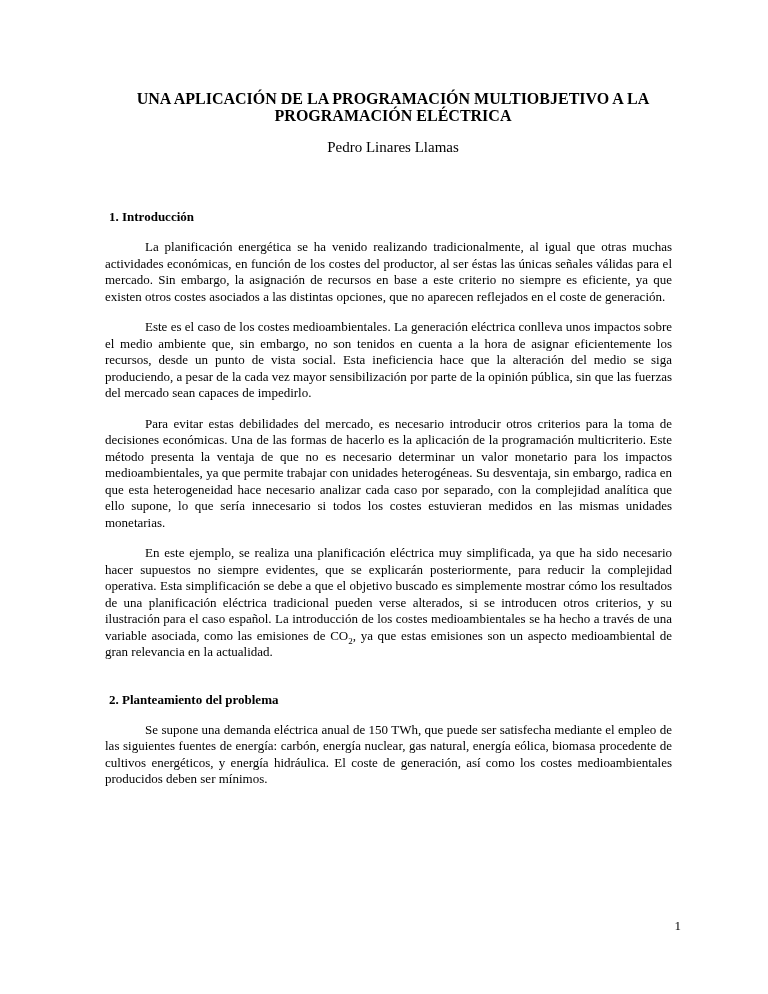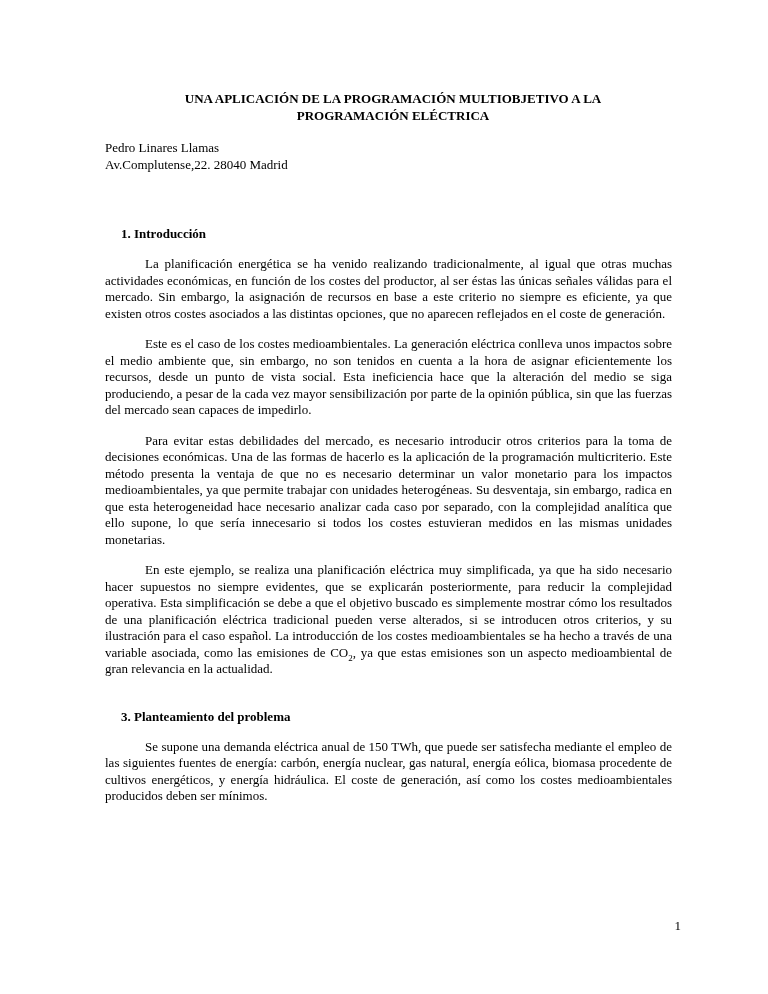--- a/index.html
+++ b/index.html
@@ -14,35 +14,36 @@
     margin: 0 auto;
     background: #ffffff;
     color: #000000;
     font-family: "Liberation Serif", "DejaVu Serif", serif;
     box-sizing: border-box;
     padding: 90px 87px 0 105px;
     overflow: hidden;
   }
   .title {
     margin: 0;
-    font-size: 13px;
+    font-size: 16px;
     font-weight: bold;
     text-align: center;
     line-height: 17px;
   }
   .author-block {
     margin-top: 15px;
-    font-size: 13px;
+    text-align: center;
+    font-size: 15px;
     line-height: 17px;
   }
   .author-block div {
     margin: 0;
   }
   .section-heading {
-    margin: 52px 0 0 16px;
+    margin: 52px 0 0 4px;
     font-size: 13px;
     font-weight: bold;
     line-height: 17px;
     font-family: Liberation Serif, serif;
   }
   .section-heading.second {
     margin-top: 30px;
   }
   .para {
     margin: 14px 9px 0 0;
@@ -68,33 +69,32 @@
 
 <div class="page">
 
   <h1 class="title">
     <span>UNA APLICACIÓN DE LA PROGRAMACIÓN MULTIOBJETIVO A LA</span><br>
     <span>PROGRAMACIÓN ELÉCTRICA</span>
   </h1>
 
   <div class="author-block">
     <div>Pedro Linares Llamas</div>
-    <div>Av.Complutense,22. 28040 Madrid</div>
   </div>
 
   <h2 class="section-heading">1. Introducción</h2>
 
   <p class="para">La planificación energética se ha venido realizando tradicionalmente, al igual que otras muchas actividades económicas, en función de los costes del productor, al ser éstas las únicas señales válidas para el mercado. Sin embargo, la asignación de recursos en base a este criterio no siempre es eficiente, ya que existen otros costes asociados a las distintas opciones, que no aparecen reflejados en el coste de generación.</p>
 
   <p class="para">Este es el caso de los costes medioambientales. La generación eléctrica conlleva unos impactos sobre el medio ambiente que, sin embargo, no son tenidos en cuenta a la hora de asignar eficientemente los recursos, desde un punto de vista social. Esta ineficiencia hace que la alteración del medio se siga produciendo, a pesar de la cada vez mayor sensibilización por parte de la opinión pública, sin que las fuerzas del mercado sean capaces de impedirlo.</p>
 
   <p class="para">Para evitar estas debilidades del mercado, es necesario introducir otros criterios para la toma de decisiones económicas. Una de las formas de hacerlo es la aplicación de la programación multicriterio. Este método presenta la ventaja de que no es necesario determinar un valor monetario para los impactos medioambientales, ya que permite trabajar con unidades heterogéneas. Su desventaja, sin embargo, radica en que esta heterogeneidad hace necesario analizar cada caso por separado, con la complejidad analítica que ello supone, lo que sería innecesario si todos los costes estuvieran medidos en las mismas unidades monetarias.</p>
 
   <p class="para"><span>En este ejemplo, se realiza una planificación eléctrica muy simplificada, ya que ha sido necesario hacer supuestos no siempre evidentes, que se explicarán posteriormente, para reducir la complejidad operativa. Esta simplificación se debe a que el objetivo buscado es simplemente mostrar cómo los resultados de una planificación eléctrica tradicional pueden verse alterados, si se introducen otros criterios, y su ilustración para el caso español. La introducción de los costes medioambientales se ha hecho a través de una variable asociada, como las emisiones de CO</span><sub>2</sub><span>, ya que estas emisiones son un aspecto medioambiental de gran relevancia en la actualidad.</span></p>
 
-  <h2 class="section-heading second">3. Planteamiento del problema</h2>
+  <h2 class="section-heading second">2. Planteamiento del problema</h2>
 
   <p class="para">Se supone una demanda eléctrica anual de 150 TWh, que puede ser satisfecha mediante el empleo de las siguientes fuentes de energía: carbón, energía nuclear, gas natural, energía eólica, biomasa procedente de cultivos energéticos, y energía hidráulica. El coste de generación, así como los costes medioambientales producidos deben ser mínimos.</p>
 
 
   <div class="page-number">1</div>
 
 </div>
 
 </body></html>

